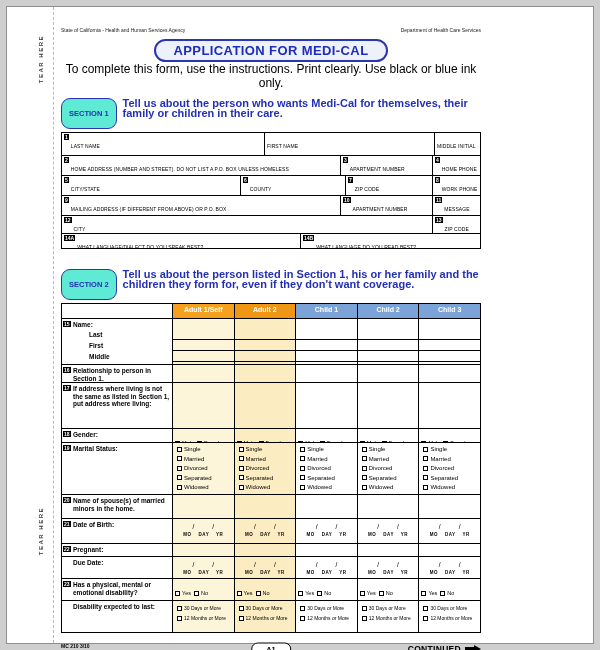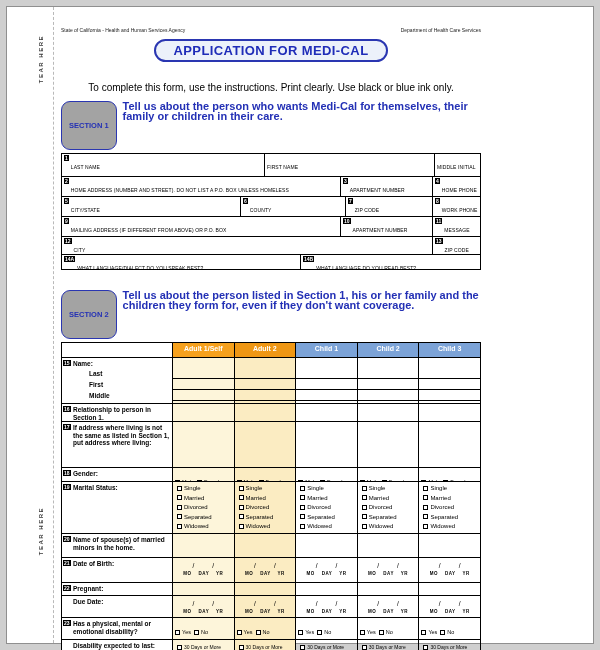--- a/index.html
+++ b/index.html
@@ -13,25 +13,25 @@
   .tear.t-top { top:28px; } .tear.t-bottom { top:500px; }
 
   .content { position:absolute; left:54px; top:20px; width:420px; }
 
   .hdrline { display:flex; justify-content:space-between; font-size:5px; color:#222; }
 
   .title-wrap { display:flex; justify-content:center; margin-top:6px; }
   .title { border:2px solid #2a36b1; border-radius:13px; background:#ecf1fa; color:#1f2cb8;
            font-weight:bold; font-size:13px; padding:2px 18px; letter-spacing:0.4px; }
 
-  .instr { text-align:center; font-size:10px; margin-top:20px; color:#000; }
+  .instr { text-align:center; font-size:12px; margin-top:0; color:#000; }
 
   .sechead { display:flex; margin-top:8px; align-items:flex-start; }
   .secoval { border:1.5px solid #2a36b1; border-radius:9px; color:#2330b5; font-weight:bold;
-             font-size:7.5px; padding:19px 7px; margin-right:6px; white-space:nowrap; background:#a3a3a3; }
+             font-size:7.5px; padding:10px 7px; margin-right:6px; white-space:nowrap; background:#5eead4; }
   .sectext { color:#2330b5; font-weight:bold; font-size:11px; line-height:9.5px; padding-top:1px; }
 
   .badge { display:inline-block; background:#000; color:#fff; font-size:5px; font-weight:bold;
            line-height:6px; padding:0 1px; margin-right:2px; vertical-align:top; }
 
   
   .s1table { margin-top:3px; border:1.5px solid #000; }
   .s1row { display:flex; border-top:1px solid #000; }
   .s1row:first-child { border-top:none; }
   .s1cell { border-left:1px solid #000; padding:1px 2px; overflow:hidden; }

